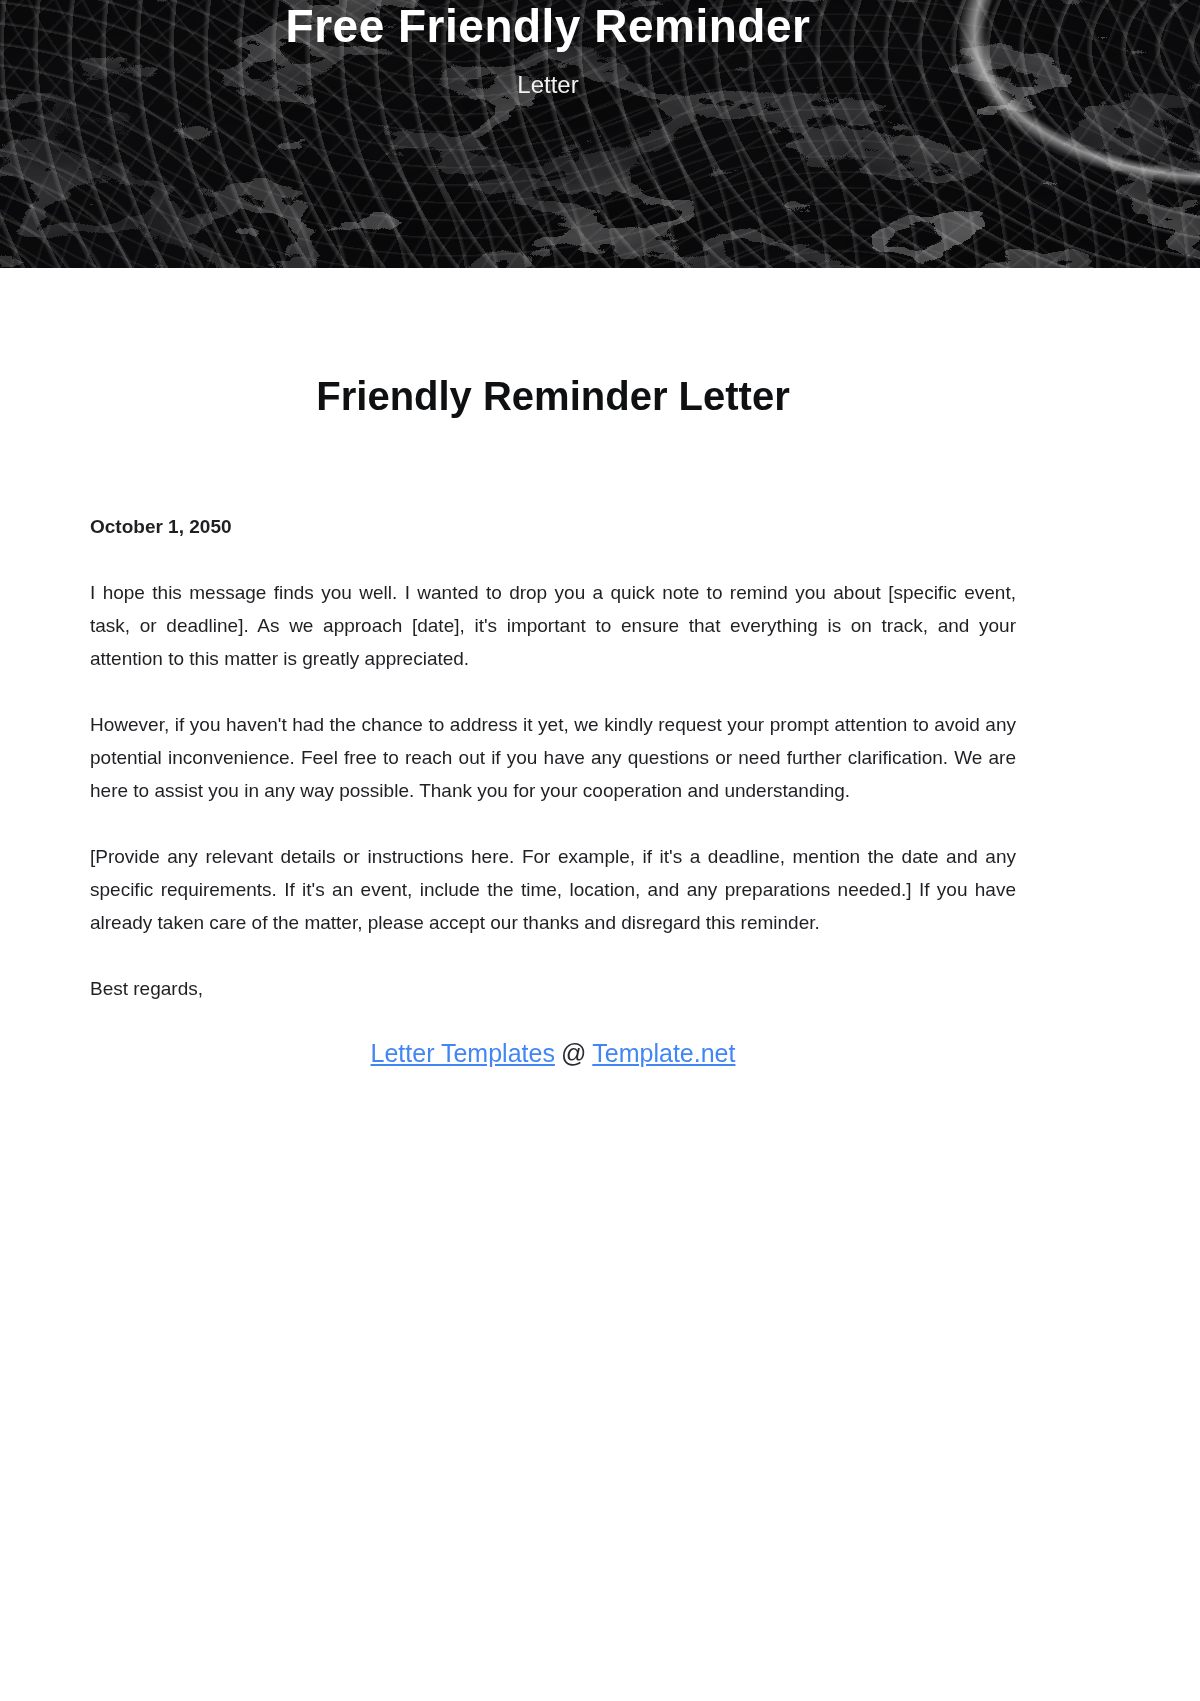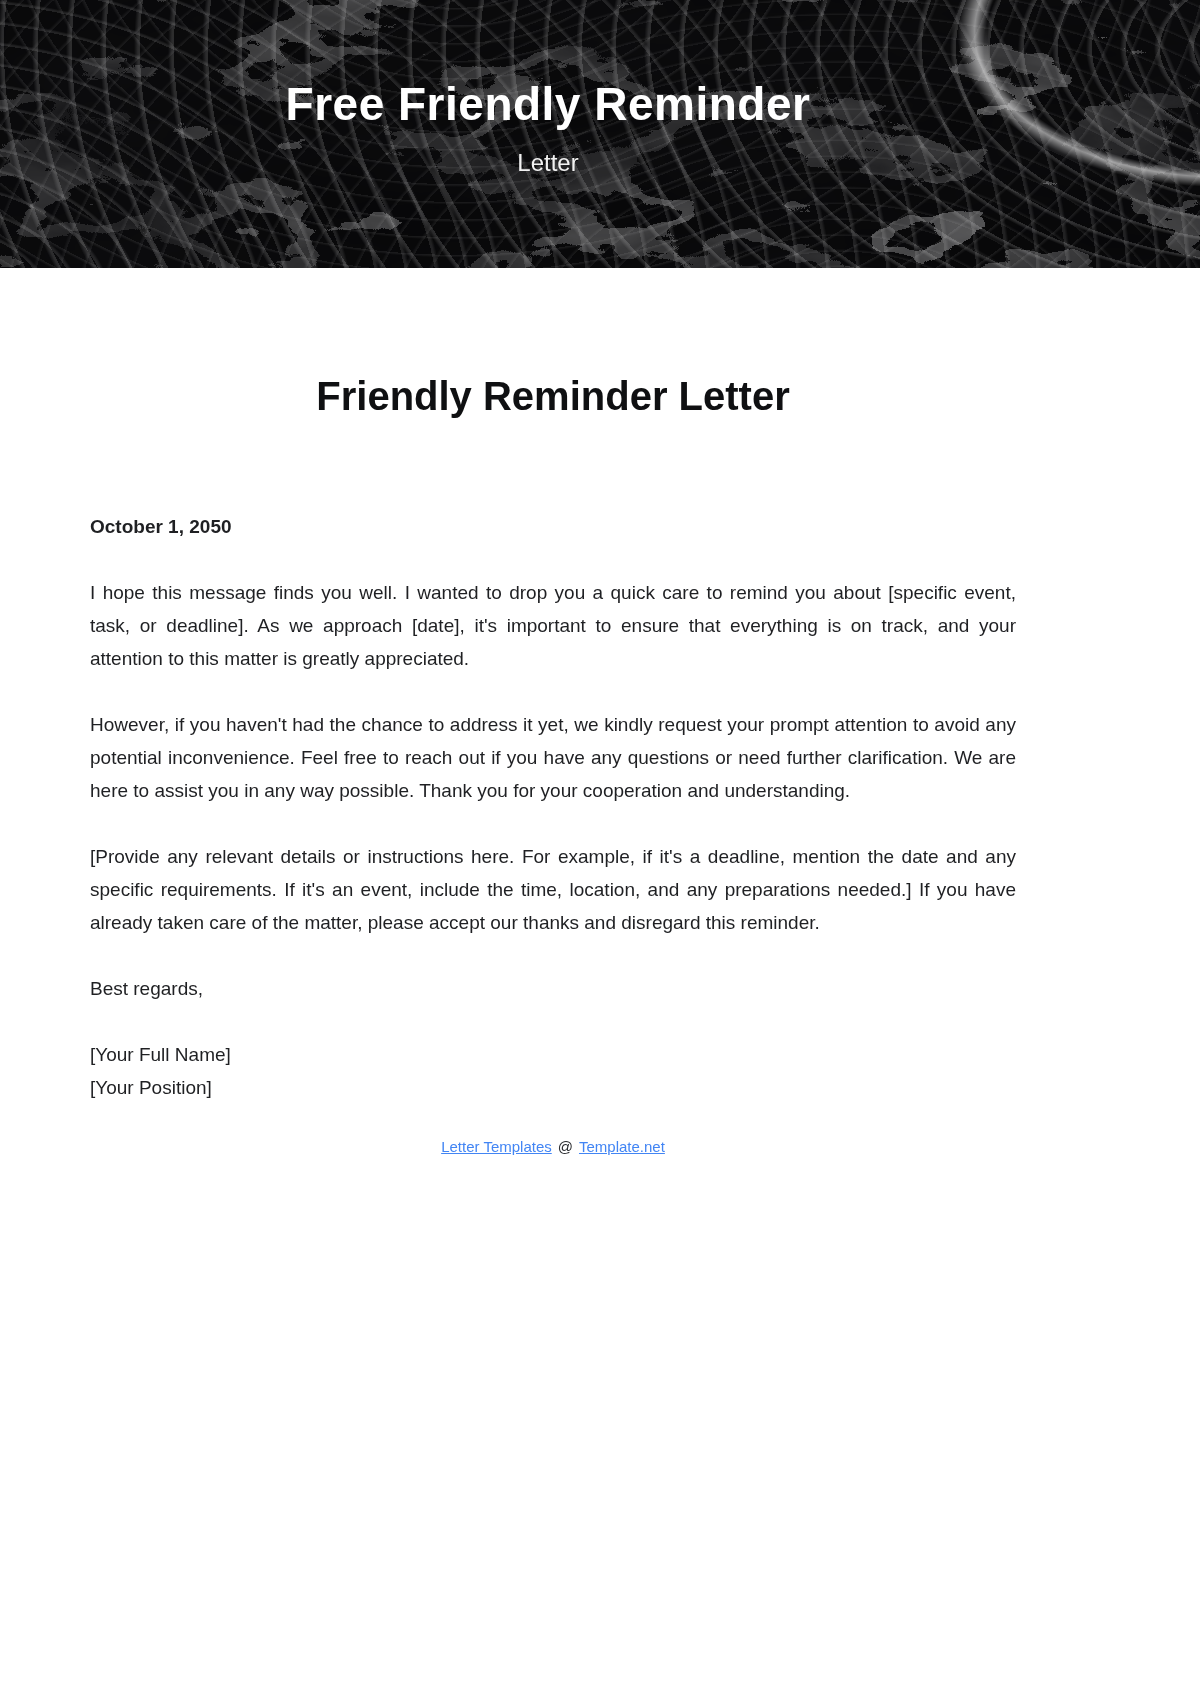--- a/index.html
+++ b/index.html
@@ -39,21 +39,20 @@
       repeating-radial-gradient(ellipse 900px 520px at 108% 18%, rgba(255,255,255,0.14) 0 2px, rgba(255,255,255,0) 6px 34px),
       repeating-radial-gradient(ellipse 700px 480px at -6% 115%, rgba(255,255,255,0.10) 0 2px, rgba(255,255,255,0) 5px 30px),
       repeating-radial-gradient(ellipse 560px 380px at 38% -30%, rgba(255,255,255,0.07) 0 1px, rgba(255,255,255,0) 4px 26px),
       repeating-radial-gradient(ellipse 640px 420px at 70% 135%, rgba(255,255,255,0.06) 0 1px, rgba(255,255,255,0) 4px 24px);
   }
   .banner-inner {
     position: relative;
     width: 1096px;          
     height: 100%;
     text-align: center;
-    padding-top: 78px;
   }
   .banner-title {
     color: #ffffff;
     font-size: 46px;
     font-weight: 800;
     letter-spacing: 0.5px;
     line-height: 1.15;
   }
   .banner-subtitle {
     color: #f2f2f2;
@@ -82,21 +81,21 @@
   .block { margin-bottom: 33px; }
   .date-line { font-weight: 700; }
   .para { text-align: justify; }
 
   
   .footer {
     width: 926px;
     margin-left: 90px;
     margin-top: 34px;
     text-align: center;
-    font-size: 15px;
+    font-size: 25px;
     color: #2a2c30;
   }
   .footer a {
     color: #4285f4;
     text-decoration: underline;
     cursor: pointer;
   }
   .footer .sep { margin: 0 6px; }
 </style>
 </head>
@@ -127,30 +126,26 @@
   </div>
 
   <div class="content">
 
     <h1 class="doc-heading">Friendly Reminder Letter</h1>
 
     <div class="block date-line">October 1, 2050</div>
 
 
 
-    <p class="block para">I hope this message finds you well. I wanted to drop you a quick care to remind you about [specific event, task, or deadline]. As we approach [date], it's important to ensure that everything is on track, and your attention to this matter is greatly appreciated.</p>
+    <p class="block para">I hope this message finds you well. I wanted to drop you a quick note to remind you about [specific event, task, or deadline]. As we approach [date], it's important to ensure that everything is on track, and your attention to this matter is greatly appreciated.</p>
     <p class="block para">However, if you haven't had the chance to address it yet, we kindly request your prompt attention to avoid any potential inconvenience. Feel free to reach out if you have any questions or need further clarification. We are here to assist you in any way possible. Thank you for your cooperation and understanding.</p>
     <p class="block para">[Provide any relevant details or instructions here. For example, if it's a deadline, mention the date and any specific requirements. If it's an event, include the time, location, and any preparations needed.] If you have already taken care of the matter, please accept our thanks and disregard this reminder.</p>
 
     <div class="block">Best regards,</div>
 
-    <div class="block">
-      <div>[Your Full Name]</div>
-      <div>[Your Position]</div>
-    </div>
 
   </div>
 
   <div class="footer">
     <a href="#">Letter Templates</a><span class="sep">@</span><a href="#">Template.net</a>
   </div>
 
 </div>
 
 </body></html>

